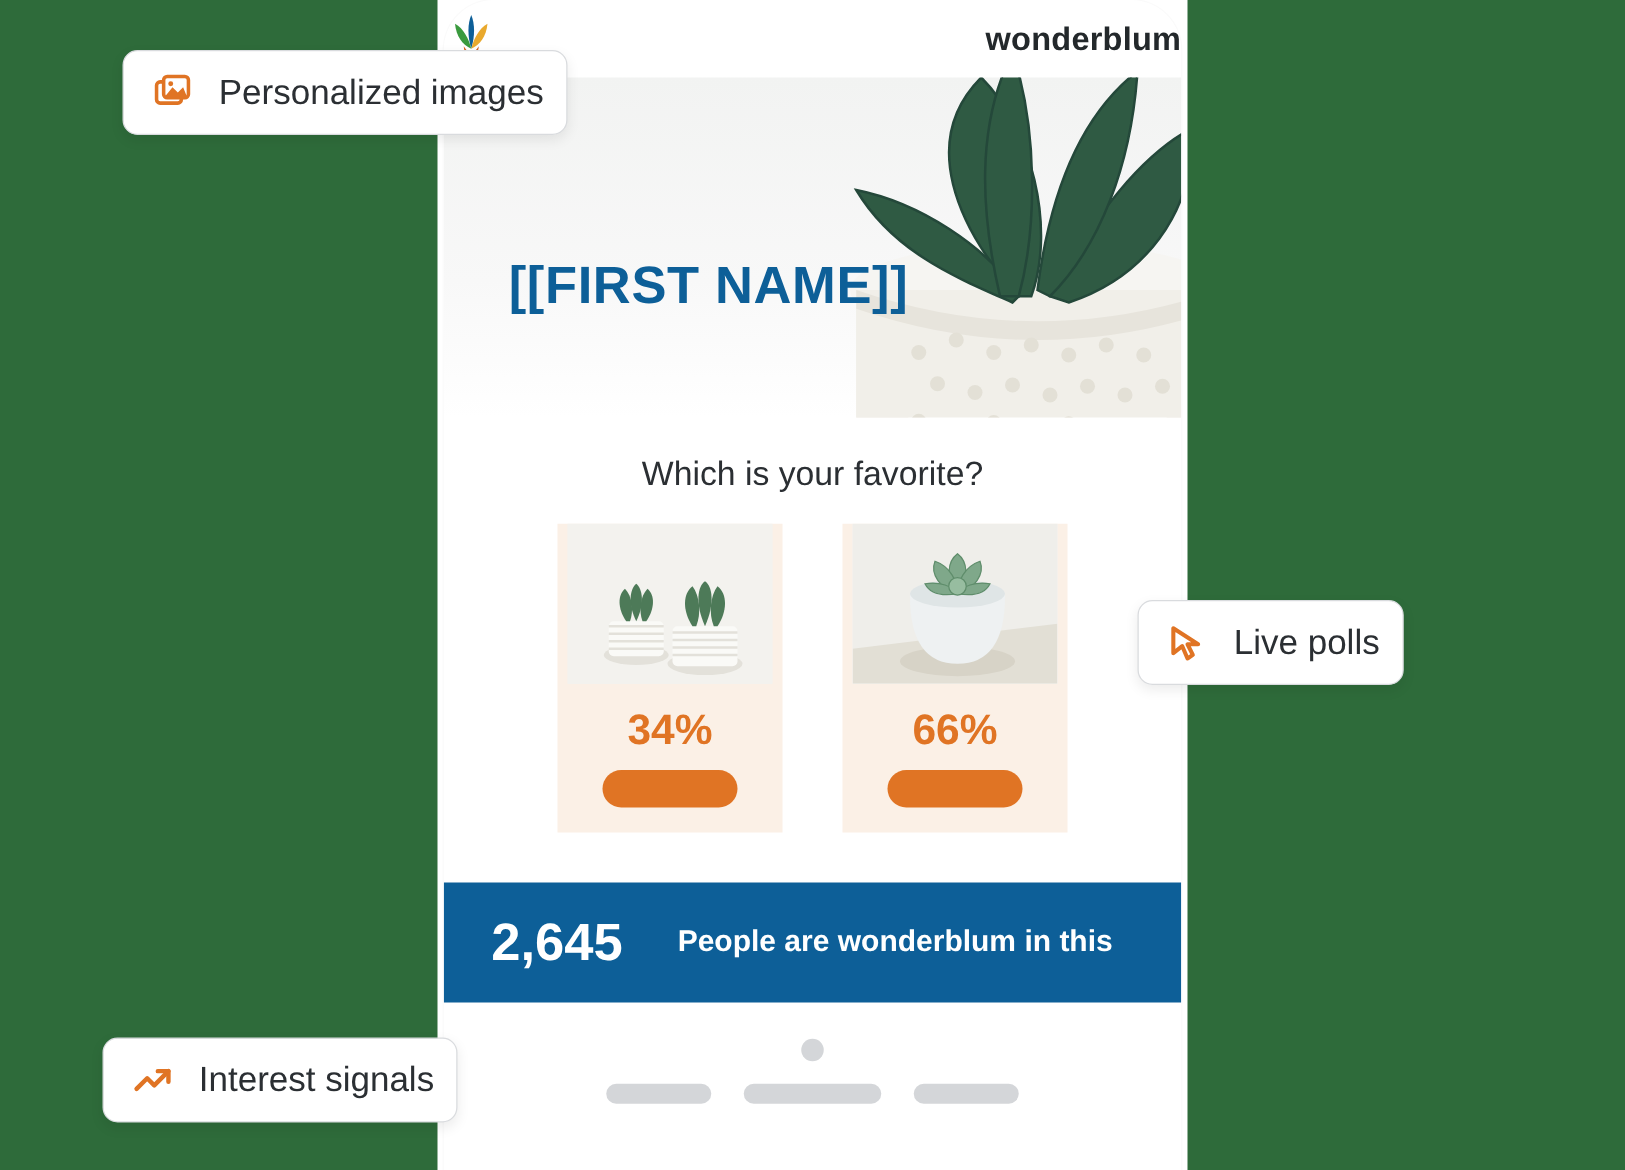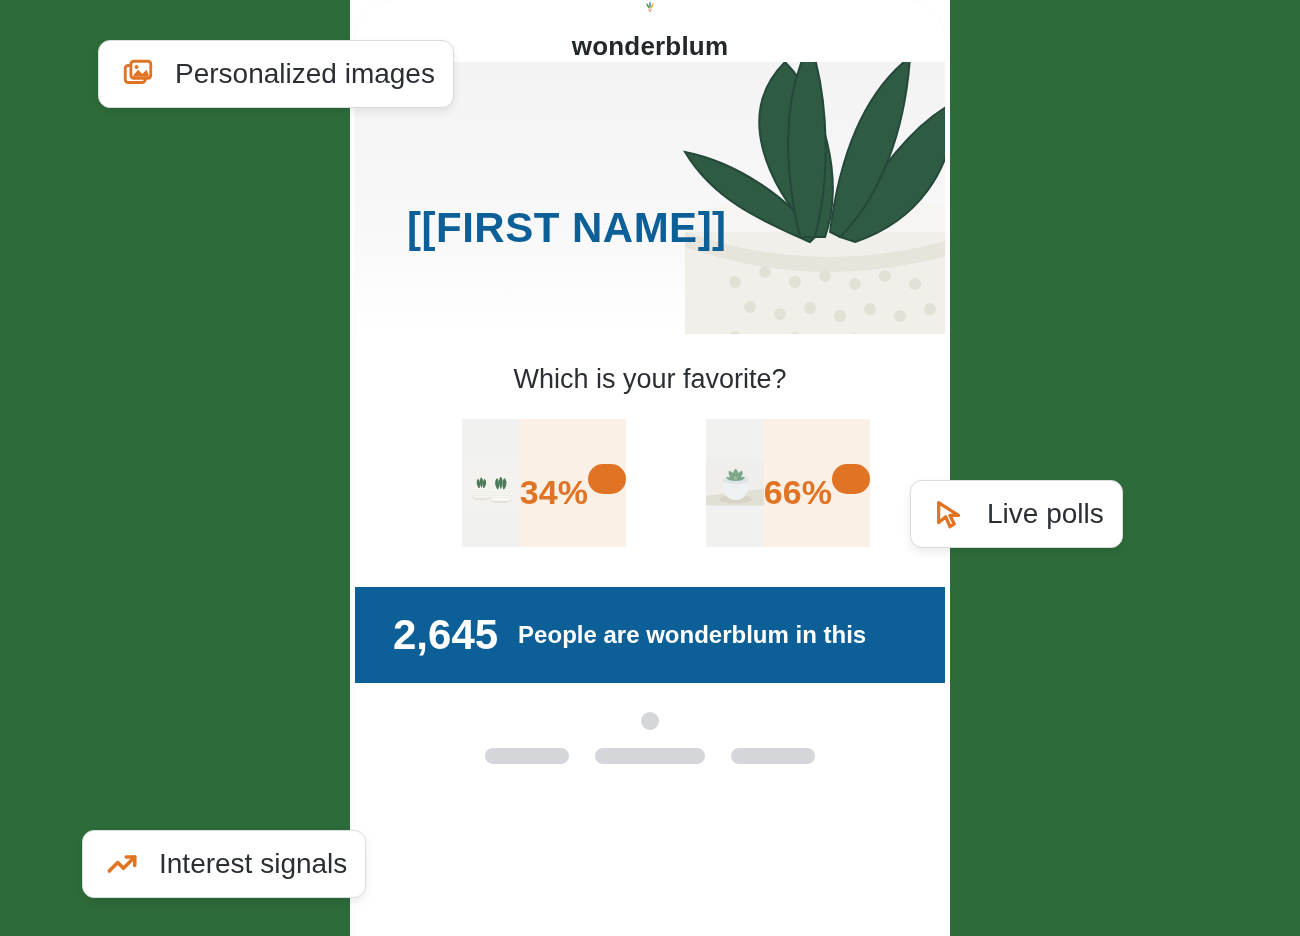--- a/index.html
+++ b/index.html
@@ -29,23 +29,22 @@
     background: #fff;
     border-radius: 40px 40px 0 0;
     box-shadow: 0 0 0 1px rgba(0,0,0,.02);
     overflow: hidden;
   }
 
   .header {
     height: 62px;
     display: flex;
     align-items: center;
-    justify-content: flex-end;
+    justify-content: space-between;
     gap: 18px;
-    flex-direction: column;
   }
   .logo-icon { width: 44px; height: 44px; }
   .brand {
     font-size: 26px;
     font-weight: 600;
     color: #23282b;
     letter-spacing: .2px;
   }
 
   .hero {
@@ -89,26 +88,25 @@
     font-weight: 400;
     color: #2b2f33;
     margin-bottom: 24px;
   }
   .options {
     display: flex;
     justify-content: center;
     gap: 48px;
   }
   .option {
-    width: 164px;
+    width: 180px;
     background: #fbf0e6;
     display: flex;
-    flex-direction: row;
-    align-items: center;
-    margin-left: 32px;
+    flex-direction: column;
+    align-items: center;
   }
   .thumb {
     width: 164px;
     height: 128px;
     background: #f1f1ef;
     display: flex;
     align-items: flex-end;
     justify-content: center;
     overflow: hidden;
   }
@@ -125,21 +123,21 @@
     border-radius: 16px;
     margin: 12px 0 20px;
   }
 
   .interest-bar {
     background: #0d5f98;
     color: #fff;
     height: 96px;
     display: flex;
     align-items: center;
-    gap: 20px;
+    gap: 44px;
     padding: 0 38px;
   }
   .interest-count {
     font-size: 42px;
     font-weight: 700;
   }
   .interest-label {
     font-size: 24px;
     font-weight: 600;
   }

